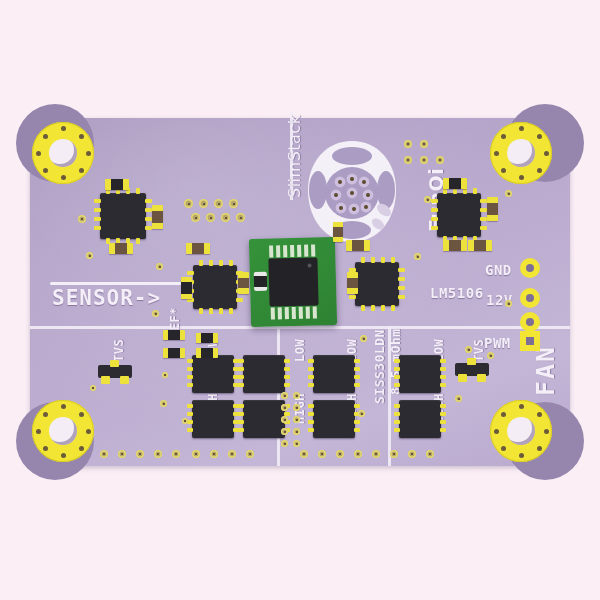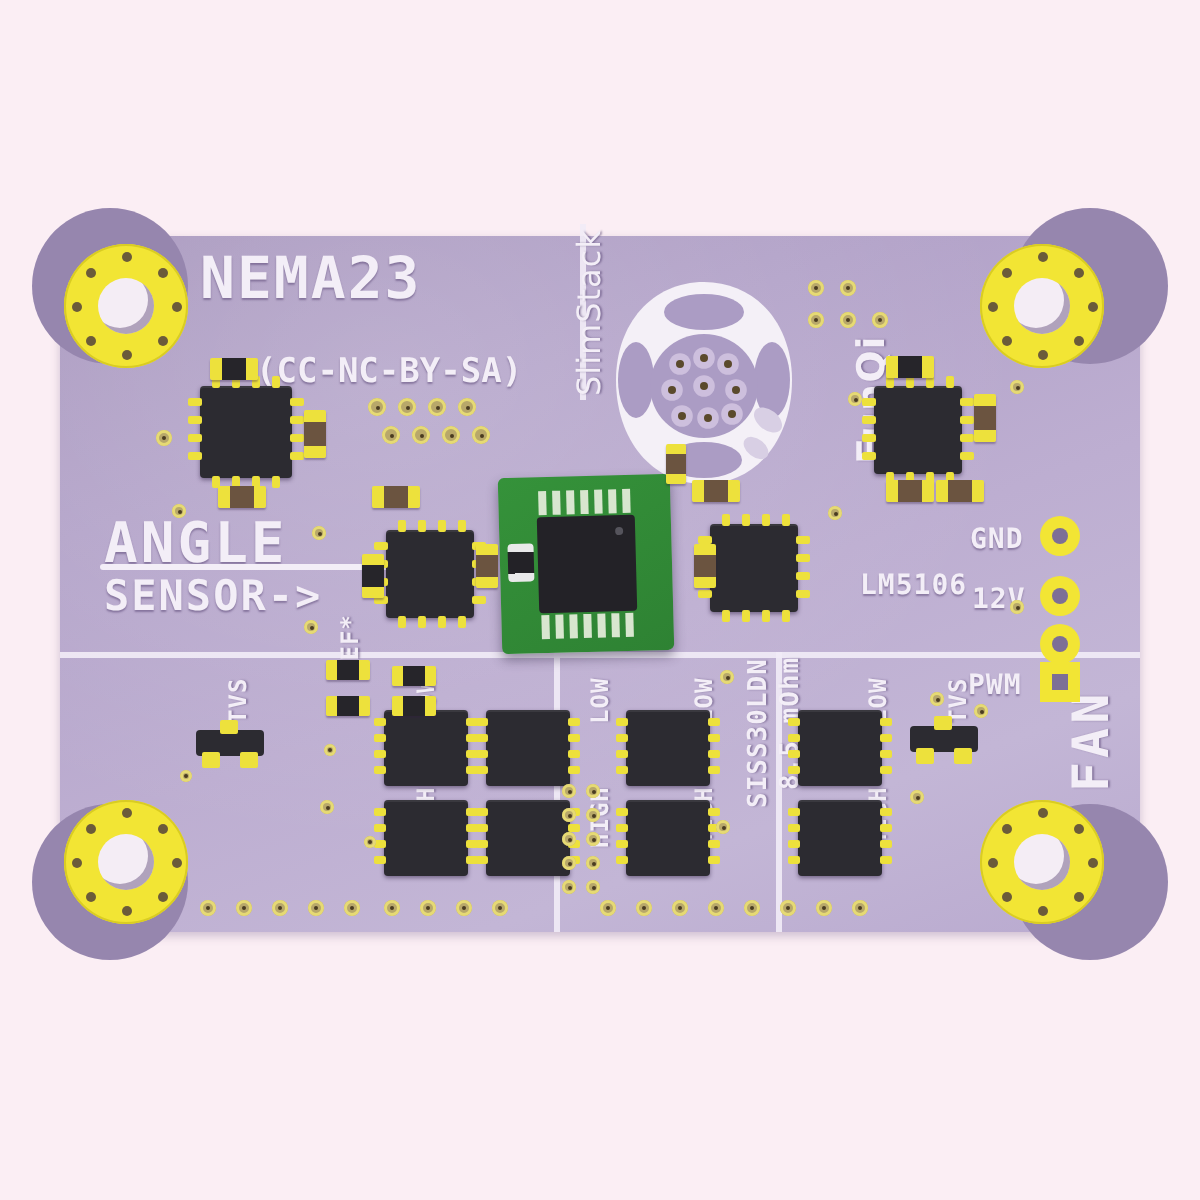--- a/index.html
+++ b/index.html
@@ -217,24 +217,21 @@
         <circle cx="41" cy="70" r="5.4" fill="#cdbfdd"></circle>
           <circle cx="41" cy="70" r="2" fill="#5b4a2c"></circle>
         <circle cx="54" cy="71" r="5.4" fill="#cdbfdd"></circle>
           <circle cx="54" cy="71" r="2" fill="#5b4a2c"></circle>
         <circle cx="66" cy="69" r="5.4" fill="#cdbfdd"></circle>
           <circle cx="66" cy="69" r="2" fill="#5b4a2c"></circle>
       </g>
     </svg>
   </div>
 
-  <div class="silk title1">NEMA23</div>
-  <div class="silk title3">(CC-NC-BY-SA)</div>
-
-  <div class="silk angle1">ANGLE</div>
+
   <div class="angleline"></div>
   <div class="silk angle2">SENSOR-&gt;</div>
 
   <div class="silk vert slimstack">SlimStack</div>
   <div class="silk vert funqi">FunQi</div>
   <div class="silk vert fan">FAN</div>
   <div class="silk vert sis1">SISS30LDN</div>
   <div class="silk vert sis2">8.5 mOhm</div>
   <div class="silk vert ref">REF*</div>
 

